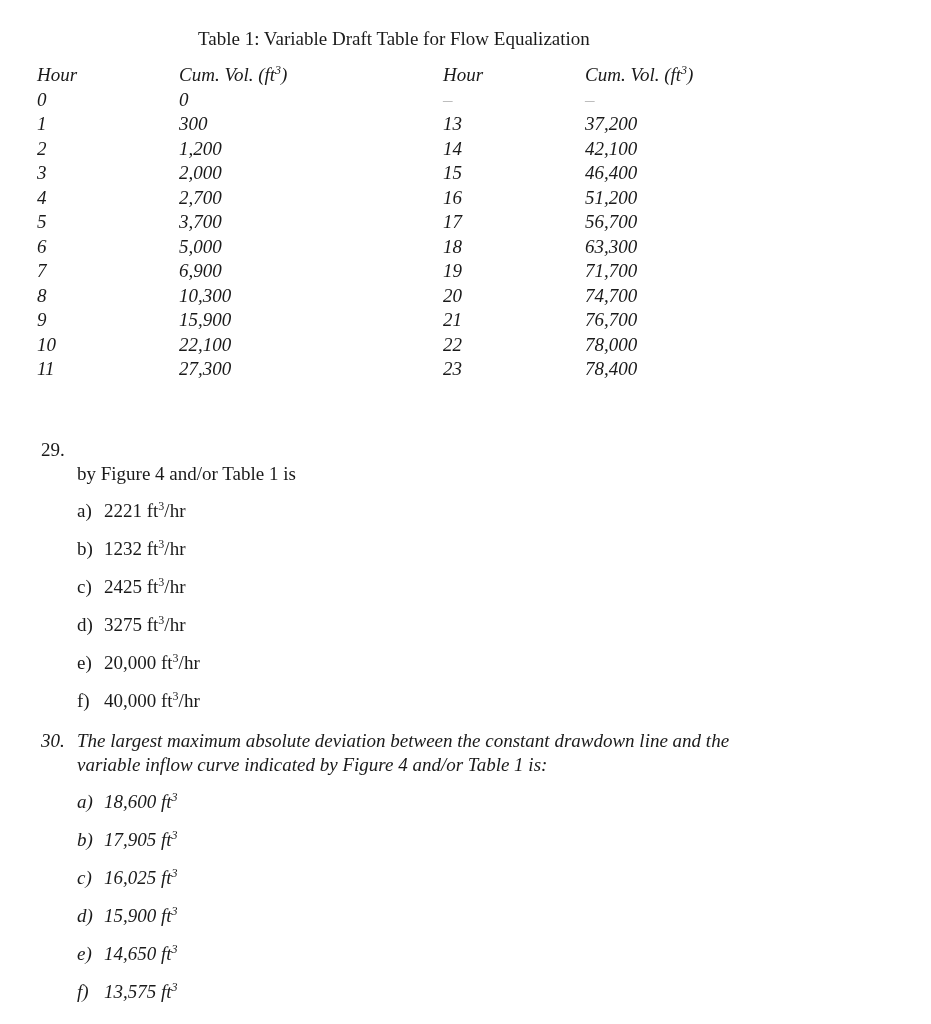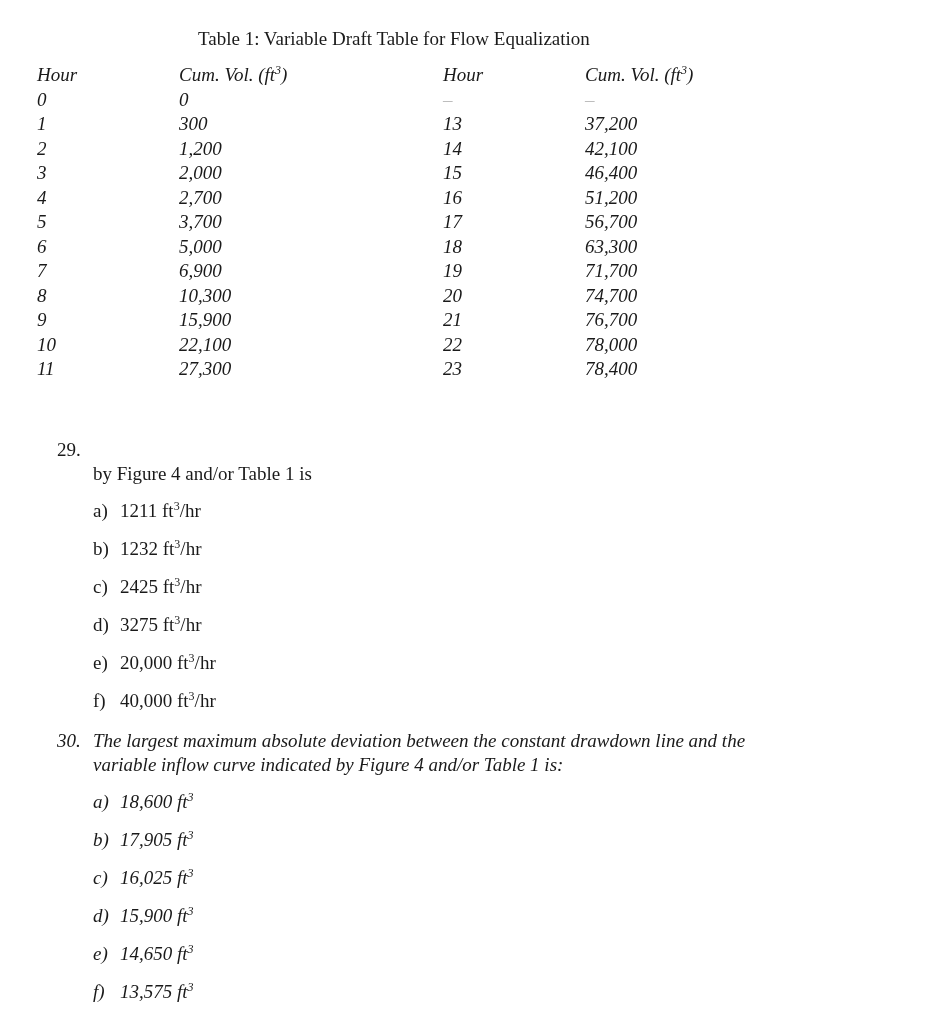--- a/index.html
+++ b/index.html
@@ -42,21 +42,21 @@
     }
     .c1 { left: 37px; }
     .c2 { left: 179px; }
     .c3 { left: 443px; }
     .c4 { left: 585px; }
     .dash { color: #bbbbbb; }
     sup { font-size: 12px; line-height: 0; vertical-align: 7px; }
 
     .question {
       position: absolute;
-      left: 16px;
+      left: 0;
       width: 800px;
     }
     .qline {
       position: relative;
       height: 24px;
       line-height: 24px;
     }
     .qnum {
       position: absolute;
       left: 41px;
@@ -176,21 +176,21 @@
 <div class="question" id="q0" style="top:438px;">
     <div class="qline">
       <span class="qnum">29.</span>
     </div>
     <div class="qline">
       <span class="qtext">by Figure 4 and/or Table 1 is</span>
     </div>
     <div style="height: 6px;"></div>
     <div class="option">
       <span class="opt-letter">a)</span>
-      <span class="opt-value"><span>1211</span> <span>ft</span><sup>3</sup><span>/hr</span></span>
+      <span class="opt-value"><span>2221</span> <span>ft</span><sup>3</sup><span>/hr</span></span>
     </div>
     <div class="option">
       <span class="opt-letter">b)</span>
       <span class="opt-value"><span>1232</span> <span>ft</span><sup>3</sup><span>/hr</span></span>
     </div>
     <div class="option">
       <span class="opt-letter">c)</span>
       <span class="opt-value"><span>2425</span> <span>ft</span><sup>3</sup><span>/hr</span></span>
     </div>
     <div class="option">

